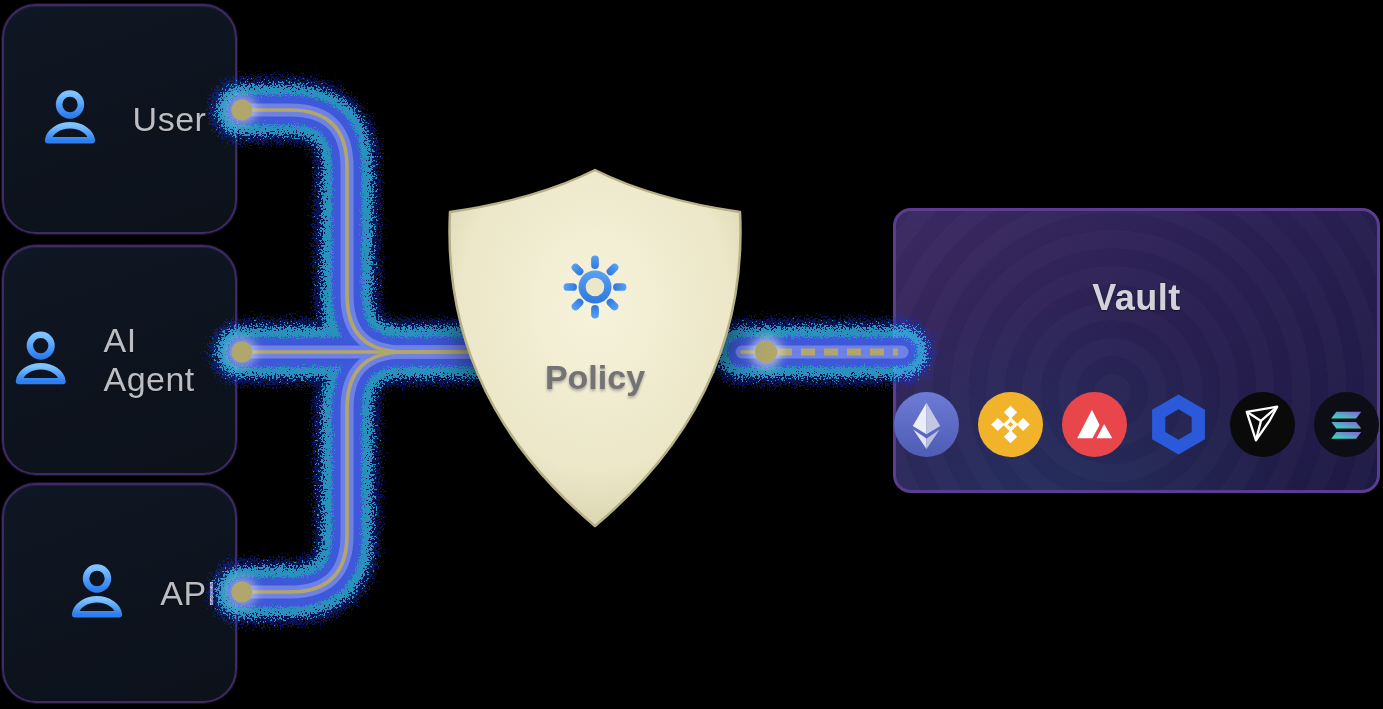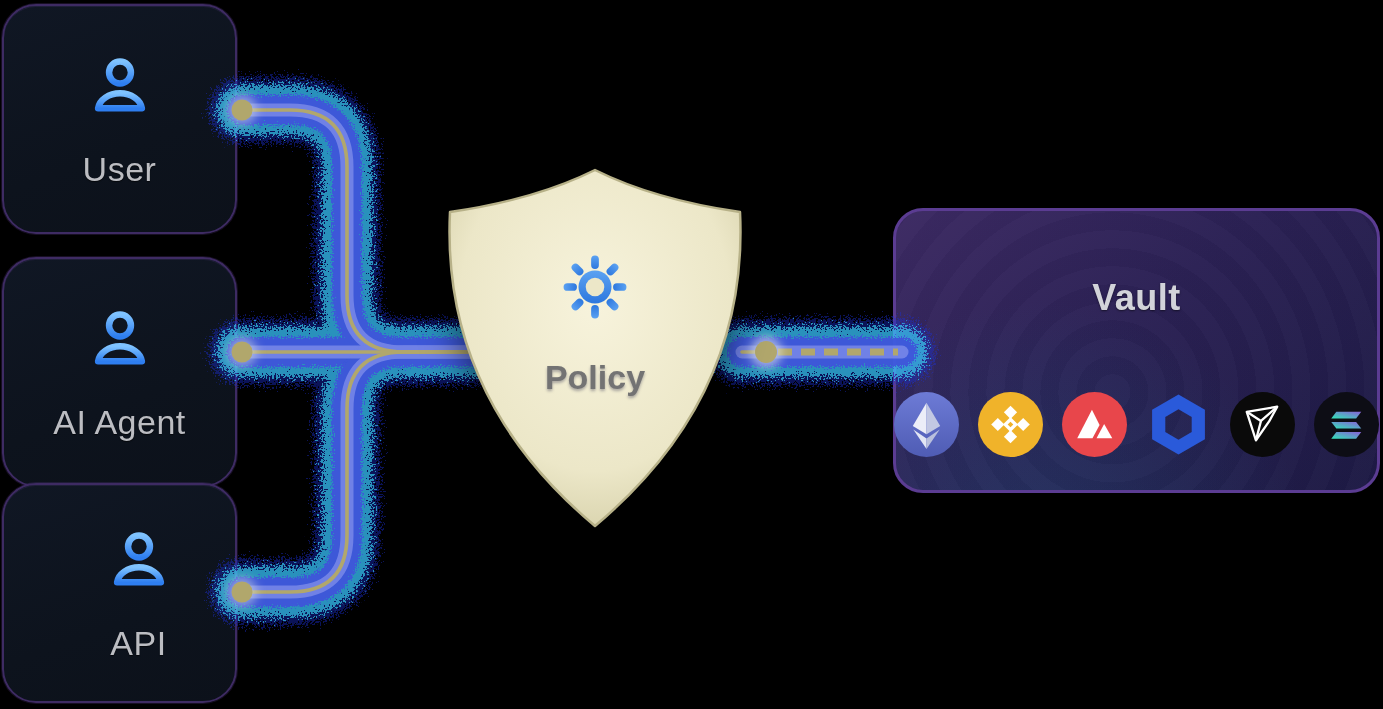--- a/index.html
+++ b/index.html
@@ -6,46 +6,46 @@
   #canvas{
     position:relative;width:1383px;height:709px;background:#000;overflow:hidden;
     font-family:"Liberation Sans", sans-serif;
   }
   
   .src-box{
     position:absolute;left:2px;width:235px;height:230px;
     background:linear-gradient(160deg,#101724 0%,#0d131d 60%,#0c111a 100%);
     border:2px solid #3e2b63;border-radius:34px;
     box-shadow:0 0 0 1px rgba(90,60,140,.25), inset 0 1px 0 rgba(120,90,180,.15);
-    display:flex;flex-direction:column;align-items:center;justify-content:center;gap:26px;
+    display:flex;flex-direction:row;align-items:center;justify-content:center;gap:26px;
     box-sizing:border-box;
   }
   #box-user{top:4px;}
-  #box-agent{top:257px;text-align:right;}
+  #box-agent{top:245px;}
   #box-api{top:483px;height:220px;padding-left:38px;}
   .person-svg{width:74px;height:74px;display:block;}
   .src-label{
     font-size:34px;font-weight:500;letter-spacing:.5px;color:#bcbdc2;
     text-shadow:0 1px 1px rgba(0,0,0,.6);
   }
   
   #wires{position:absolute;left:0;top:0;z-index:2;}
   
   #shield-wrap{position:absolute;left:440px;top:166px;width:310px;height:368px;z-index:3;}
   #shield-svg{position:absolute;left:0;top:0;filter:drop-shadow(0 10px 18px rgba(0,0,0,.55));}
   .gear-wrap{position:absolute;left:122px;top:88px;width:66px;height:66px;}
   .engine-label{
     position:absolute;left:0;top:190px;width:100%;text-align:center;
     font-size:34px;line-height:42px;font-weight:800;color:#737373;
     text-shadow:0 2px 3px rgba(25,25,60,.35);
   }
   
   #vault{
     position:absolute;left:893px;top:208px;width:487px;height:285px;
-    border-radius:30px;border:3px solid #5b3c92;box-sizing:border-box;
+    border-radius:18px;border:3px solid #5b3c92;box-sizing:border-box;
     background:
       repeating-radial-gradient(circle at 45% 65%, rgba(255,255,255,.015) 0 18px, rgba(0,0,0,.02) 18px 36px),
       radial-gradient(circle at 30% 130%, rgba(30,90,130,.35), transparent 55%),
       linear-gradient(140deg,#3c2a63 0%,#2b2154 45%,#1d1a44 100%);
     z-index:1;overflow:visible;
   }
   .vault-title{
     position:absolute;left:0;top:66px;width:100%;text-align:center;
     font-size:36px;font-weight:700;color:#d2d3d9;letter-spacing:.5px;
     text-shadow:0 1px 2px rgba(0,0,0,.5);

